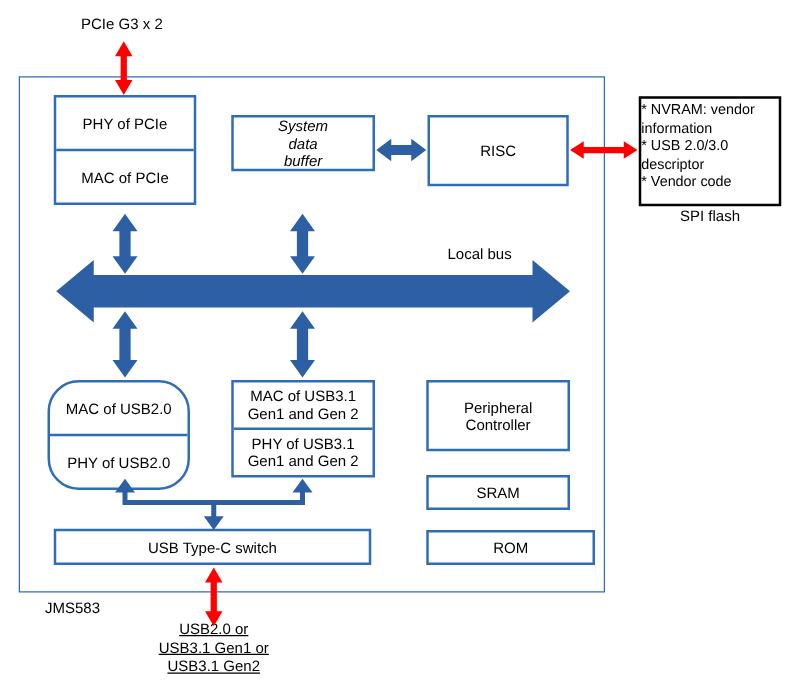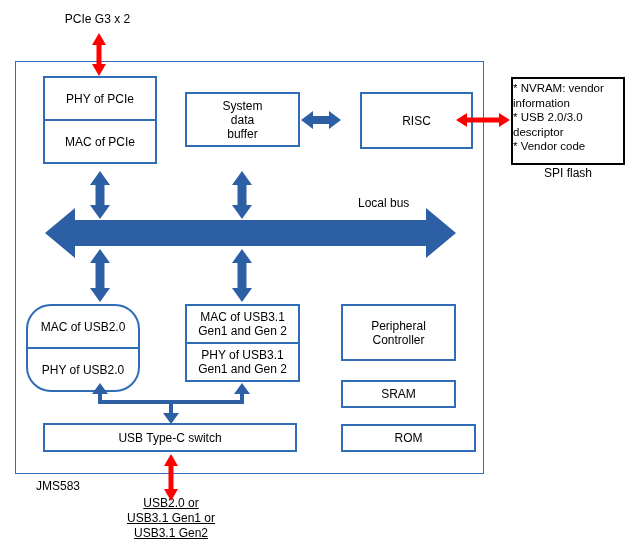--- a/index.html
+++ b/index.html
@@ -47,34 +47,34 @@
 
 <div class="canvas">
 
   <div class="outer"></div>
 
   <div class="stack" style="left:43px; top:76px; width:114px; height:88px;">
     <div class="cell">PHY of PCIe</div>
     <div class="cell">MAC of PCIe</div>
   </div>
 
-  <div class="box" style="left:185px; top:92px; width:115px; height:55px;">System
+  <div class="box" style="left:185px; top:92px; width:115px; height:45px;font-style:italic;">System
 data
 buffer</div>
 
-  <div class="box" style="left:360px; top:92px; width:113px; height:57px;">RISC</div>
+  <div class="box" style="left:342px; top:92px; width:113px; height:57px;">RISC</div>
 
   <div class="nvram">* NVRAM: vendor
 information
 * USB 2.0/3.0
 descriptor
 * Vendor code</div>
   <div class="lbl" style="left:511px; top:166px; width:114px; text-align:center;">SPI flash</div>
 
-  <div class="stack" style="left:26px; top:304px; width:114px; height:88px;border-radius:25px;">
+  <div class="stack" style="left:38px; top:304px; width:114px; height:88px;border-radius:25px;">
     <div class="cell">MAC of USB2.0</div>
     <div class="cell">PHY of USB2.0</div>
   </div>
 
   <div class="stack" style="left:185px; top:304px; width:115px; height:78px;">
     <div class="cell">MAC of USB3.1
 Gen1 and Gen 2</div>
     <div class="cell">PHY of USB3.1
 Gen1 and Gen 2</div>
   </div>

